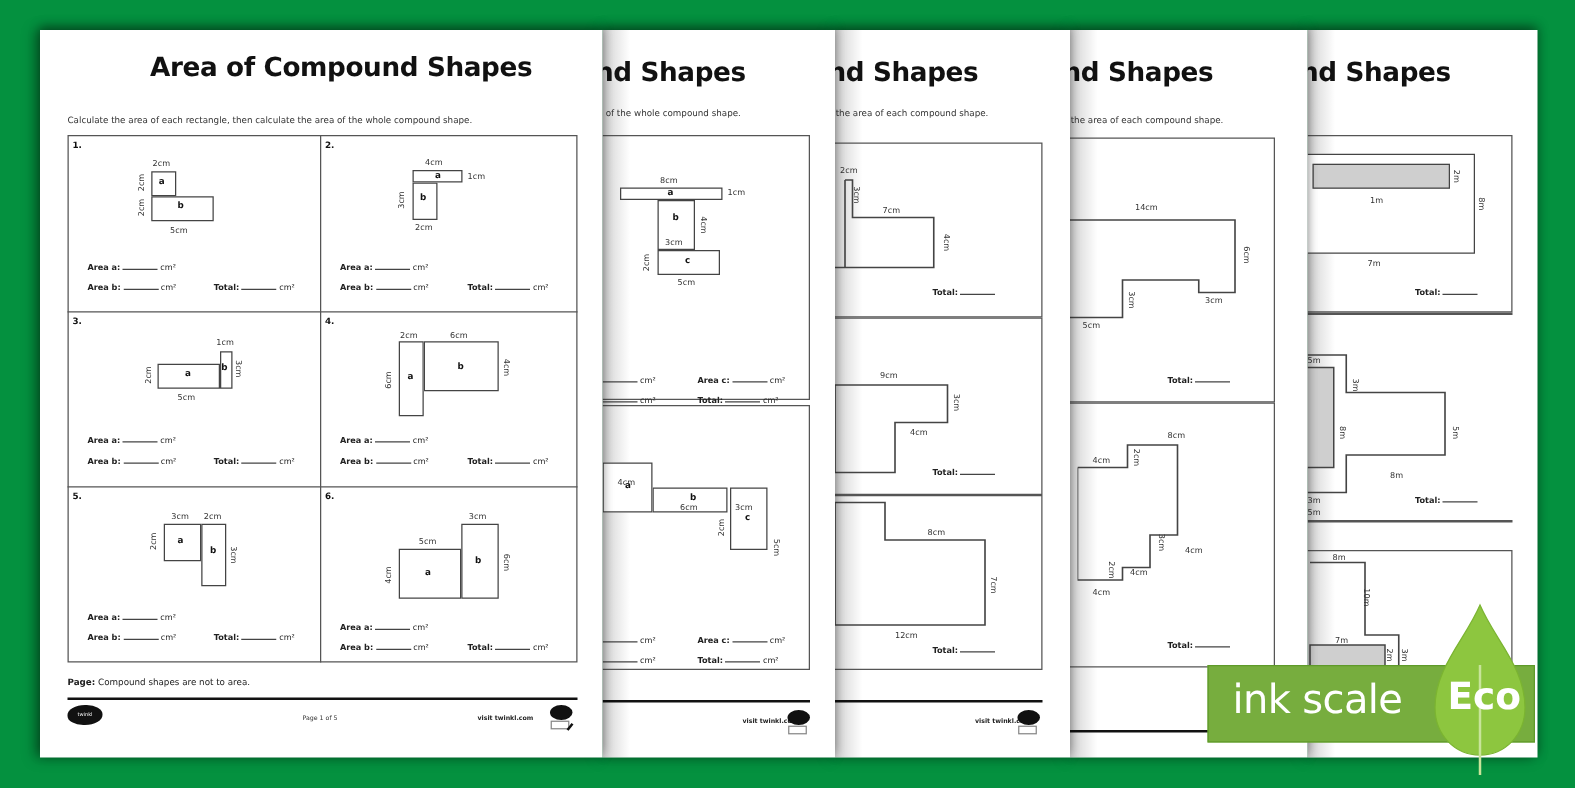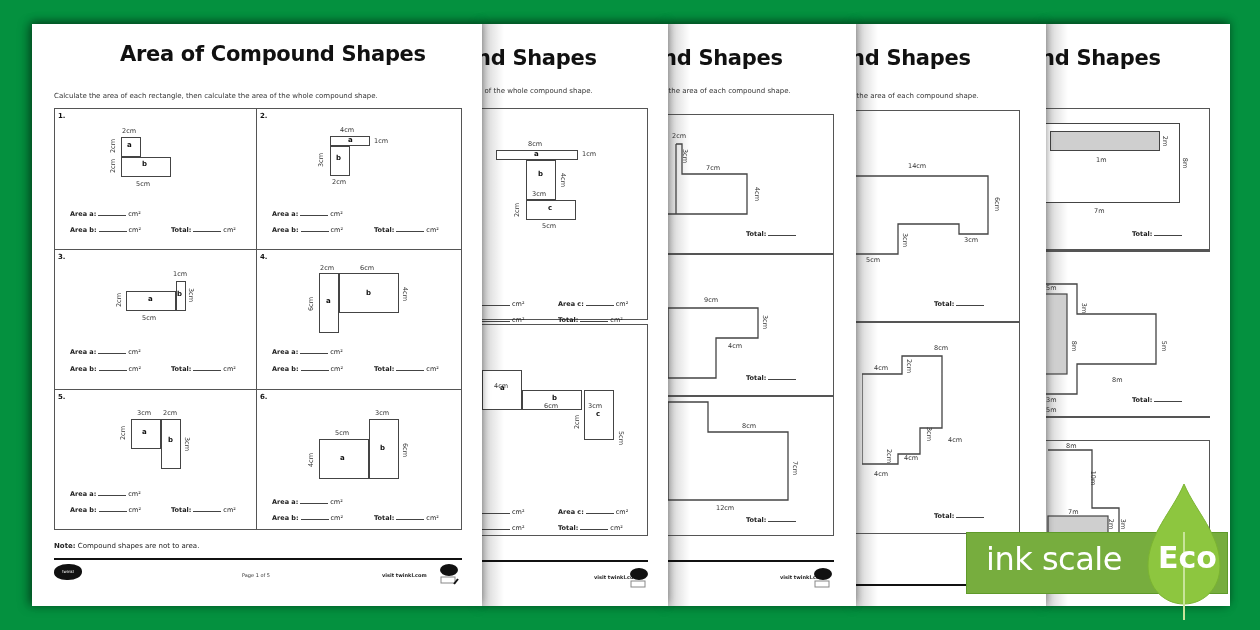--- a/index.html
+++ b/index.html
@@ -292,21 +292,21 @@
   <div class="dot" style="left:308px; top:430px;">a</div>
   <div class="dot" style="left:348px; top:420px;">b</div>
   <div class="lbl" style="left:343px; top:385px;">3cm</div>
   <div class="lbl" style="left:303px; top:405px;">5cm</div>
   <div class="vlbl" style="left:272px; top:432px;">4cm</div>
   <div class="vlbl r" style="left:366px; top:422px;">6cm</div>
   <div class="ans" style="left:240px; top:474px;"><b>Area a:</b><span class="blank"></span><span>cm²</span></div>
   <div class="ans" style="left:240px; top:490px;"><b>Area b:</b><span class="blank"></span><span>cm²</span></div>
   <div class="ans" style="left:342px; top:490px;"><b>Total:</b><span class="blank"></span><span>cm²</span></div>
 
-  <div class="note" style="left:22px; top:518px;"><b>Note:</b> <span>Compound shapes are not to area.</span></div>
+  <div class="note" style="left:22px; top:518px;"><b>Page:</b> <span>Compound shapes are not to area.</span></div>
   <div class="footline" style="left:22px; top:534px; width:408px;"></div>
   <div class="logo" style="left:22px; top:540px;">twinkl</div>
   <div class="pagenum" style="left:210px; top:548px;">Page 1 of 5</div>
   <div class="site" style="left:350px; top:548px;">visit twinkl.com</div>
   <svg class="badge" style="left:406px; top:538px;" viewBox="0 0 22 24">
       <ellipse cx="11" cy="8" rx="9" ry="6" fill="#111"></ellipse>
       <rect x="3" y="15" width="14" height="6" fill="none" stroke="#888" stroke-width="1"></rect>
       <line x1="16" y1="22" x2="20" y2="17" stroke="#111" stroke-width="2"></line>
     </svg>
 </div>

